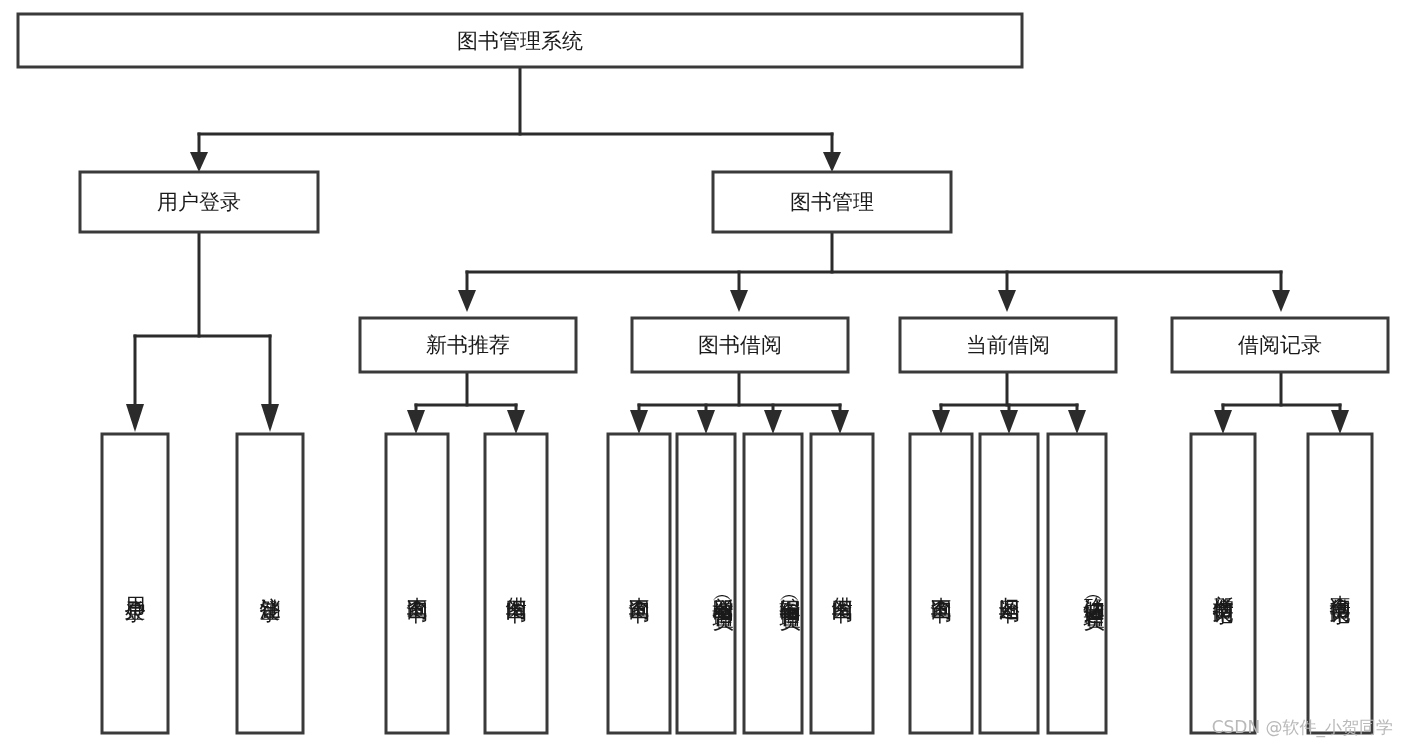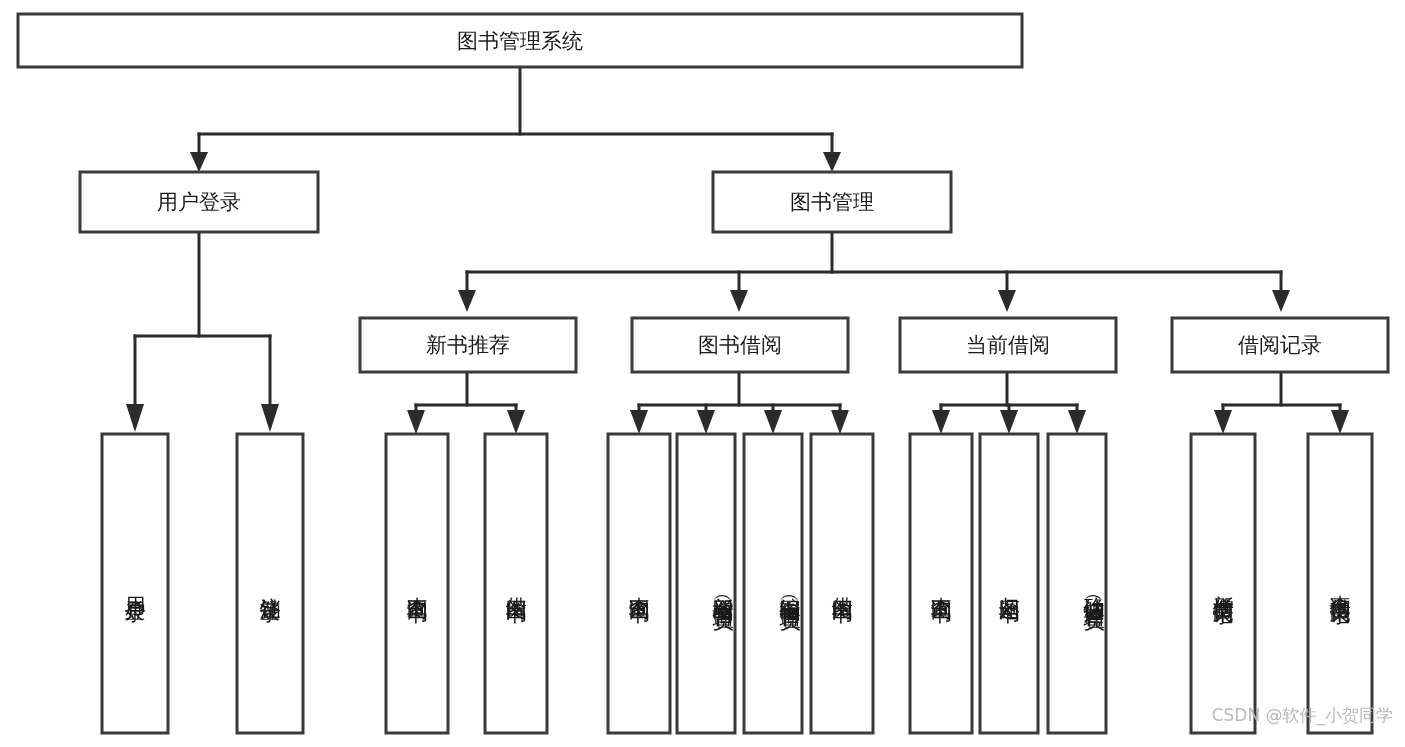--- a/index.html
+++ b/index.html
@@ -61,21 +61,21 @@
     white-space: nowrap;
     display: flex;
     align-items: center;
     justify-content: center;
     pointer-events: none;
     user-select: none;
   }
   .watermark {
     position: absolute;
     right: 12px;
-    bottom: 20px;
+    bottom: 8px;
     font-family: "DejaVu Sans", "Liberation Sans", sans-serif;
     font-size: 17px;
     color: #b9b9b9;
     white-space: nowrap;
     user-select: none;
   }
 </style>
 </head>
 <body>
 

